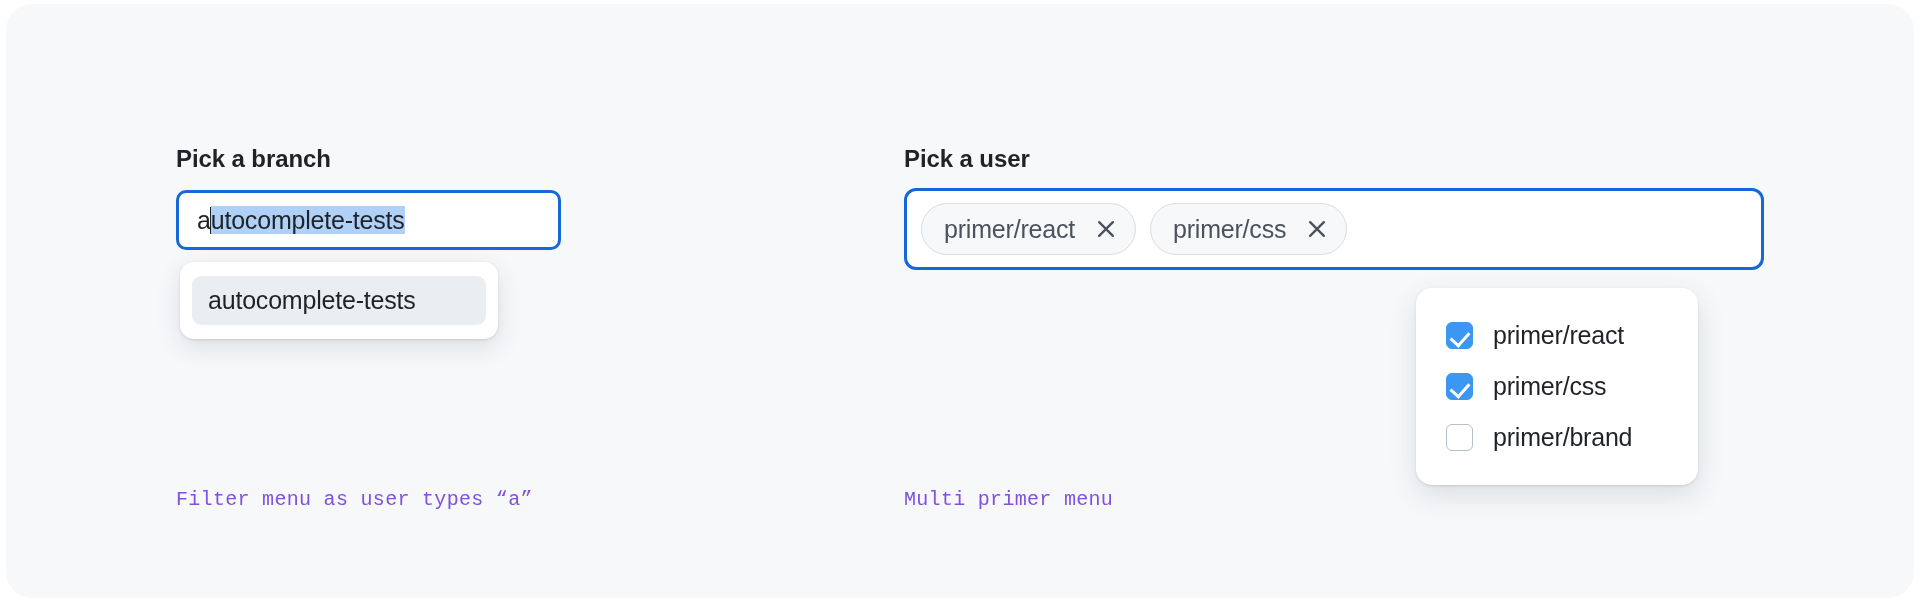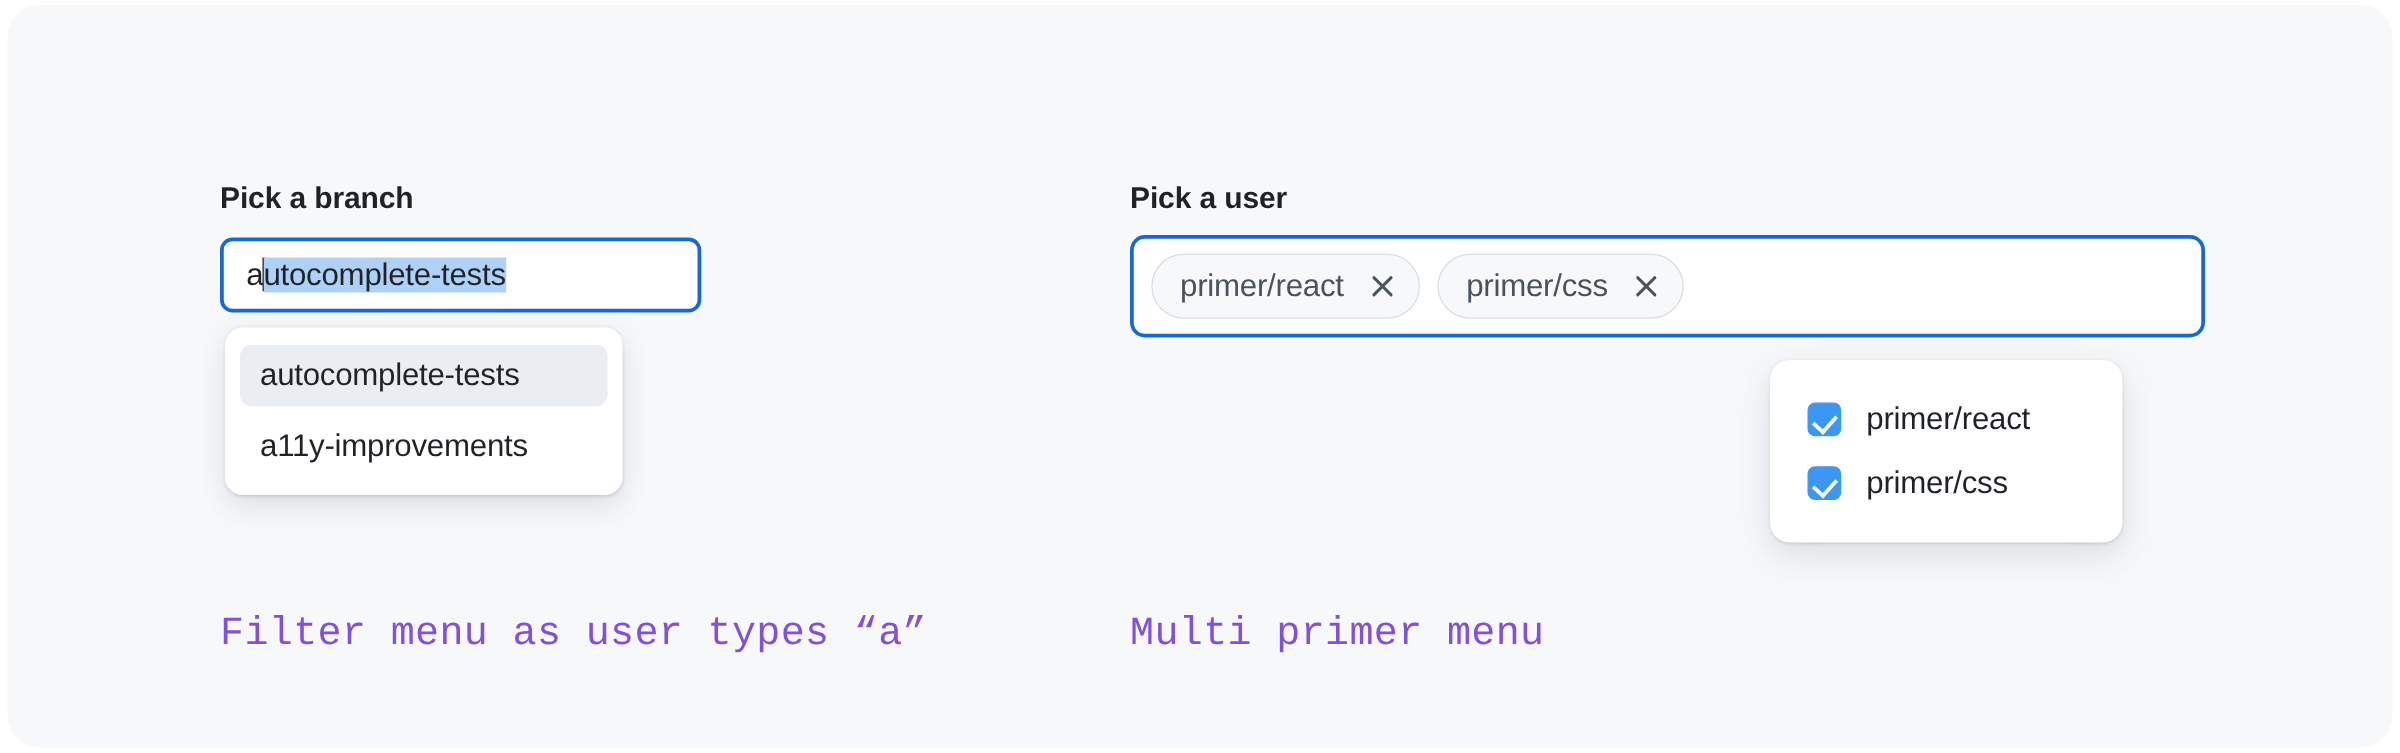--- a/index.html
+++ b/index.html
@@ -190,21 +190,21 @@
     color: #1f2328;
     white-space: nowrap;
     letter-spacing: -0.2px;
   }
 
   
   .caption {
     position: absolute;
     top: 488px;
     font-family: "Liberation Mono", "DejaVu Sans Mono", monospace;
-    font-size: 32px;
+    font-size: 20px;
     color: #8250df;
     white-space: nowrap;
     letter-spacing: 0.3px;
   }
 </style>
 </head>
 <body>
 
 <div id="canvas">
   <div id="panel"></div>
@@ -214,21 +214,20 @@
     <div class="field-label">Pick a branch</div>
 
     <div id="branch-input-shell">
       <span id="branch-input-text">
         <span class="typed">a</span><span class="caret"></span><span class="completion">utocomplete-tests</span>
       </span>
     </div>
 
     <div id="branch-menu">
       <div class="menu-option active">autocomplete-tests</div>
-      <div class="menu-option">a11y-improvements</div>
     </div>
 
     <div class="caption">Filter menu as user types “a”</div>
   </div>
 
   <div id="right-column" class="column">
 
     <div class="field-label">Pick a user</div>
 
     <div id="repo-input-shell">
@@ -253,17 +252,21 @@
       <div class="check-row">
         <span class="checkbox checked"></span>
         <span class="check-label">primer/react</span>
       </div>
 
       <div class="check-row">
         <span class="checkbox checked"></span>
         <span class="check-label">primer/css</span>
       </div>
 
+      <div class="check-row">
+        <span class="checkbox"></span>
+        <span class="check-label">primer/brand</span>
+      </div>
     </div>
 
     <div class="caption">Multi primer menu</div>
   </div>
 </div>
 
 </body></html>

